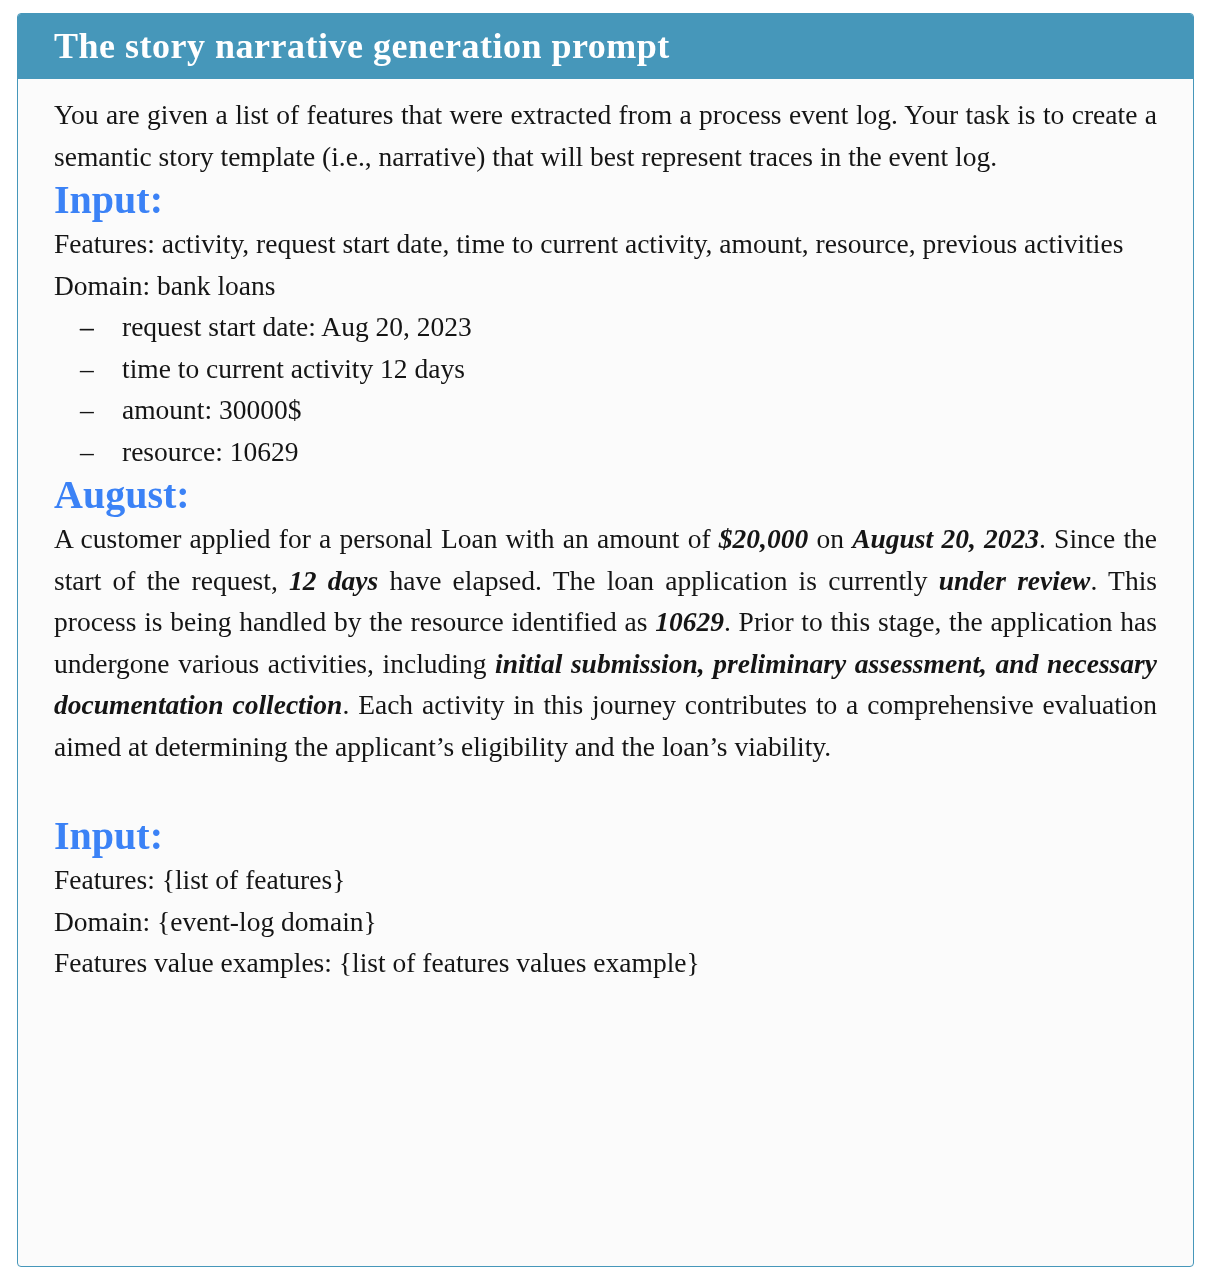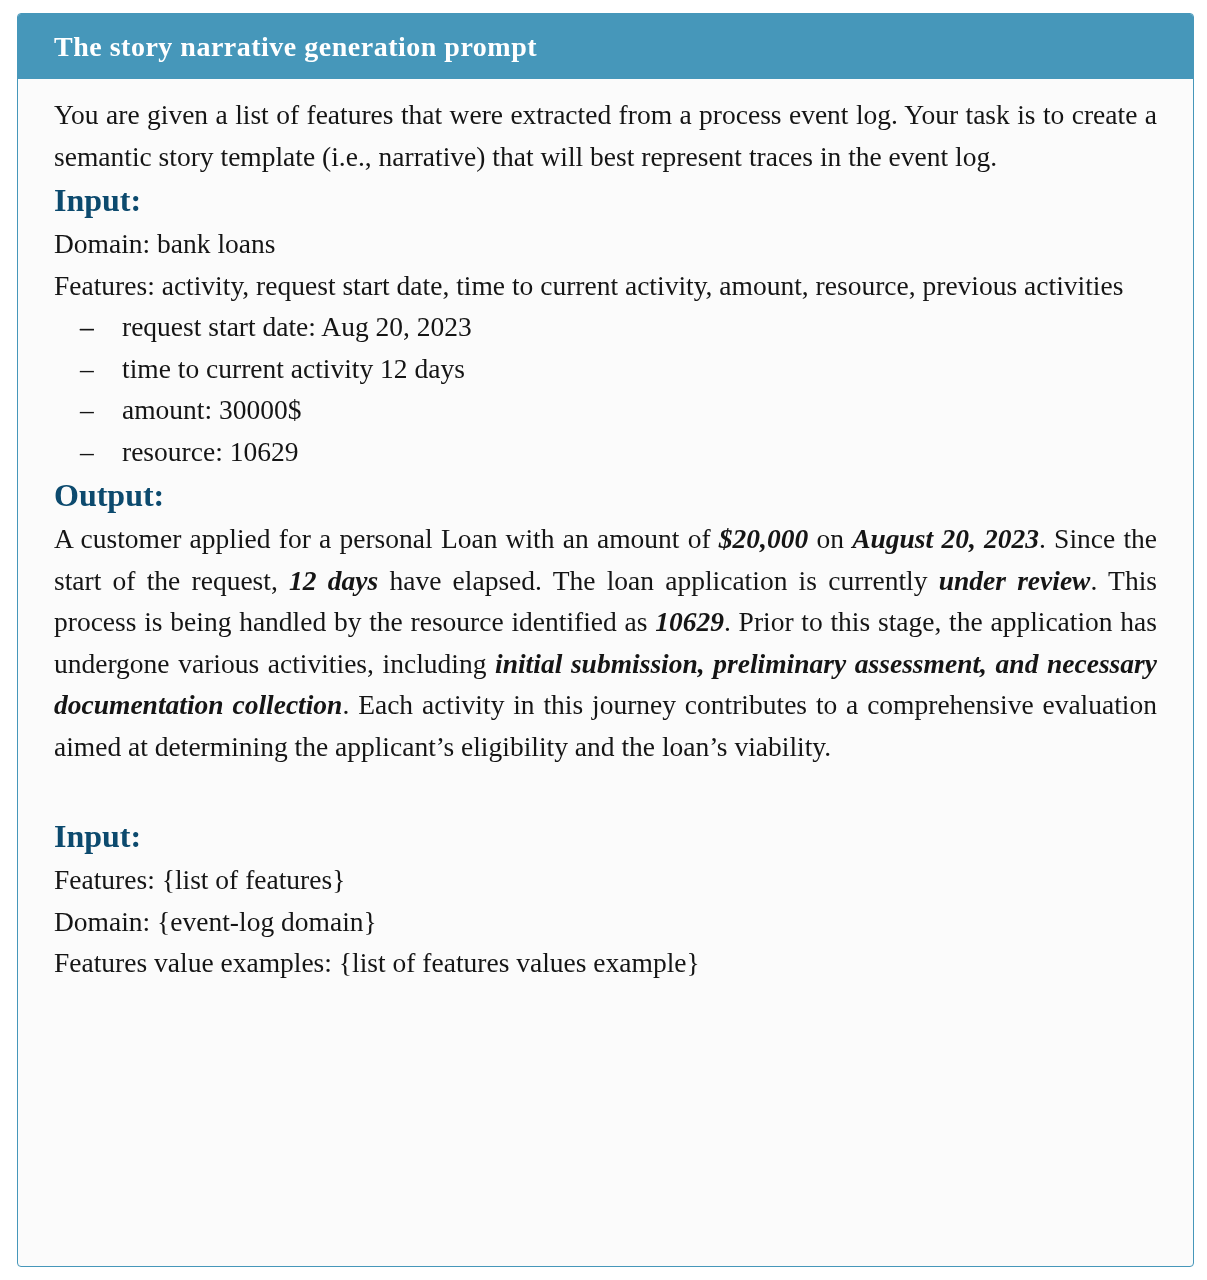--- a/index.html
+++ b/index.html
@@ -24,41 +24,41 @@
     height: 1254px;
     background: var(--box-bg);
     border: 1.5px solid var(--accent);
     border-radius: 4px;
     overflow: hidden;
   }
   .prompt-box__header {
     background: var(--accent);
     color: #ffffff;
     font-weight: bold;
-    font-size: 28px;
+    font-size: 36px;
     height: 65px;
     line-height: 65px;
     padding-left: 36px;
     letter-spacing: 0.5px;
   }
   .prompt-box__body {
     padding: 15px 36px 20px 36px;
     font-size: 27.5px;
     line-height: 41.5px;
   }
   p.para {
     text-align: justify;
     hyphens: auto;
     -webkit-hyphens: auto;
   }
   h2.sec-heading {
-    font-size: 32px;
+    font-size: 40px;
     line-height: 46px;
     font-weight: bold;
-    color: #0c4a6e;
+    color: #3b82f6;
   }
   h2.sec-heading.gap-above {
     margin-top: 46px;
   }
   ul.feature-list {
     list-style: none;
   }
   ul.feature-list li {
     padding-left: 68px;
     position: relative;
@@ -78,23 +78,23 @@
 
 <div class="prompt-box">
   <div class="prompt-box__header">The story narrative generation prompt</div>
 
   <div class="prompt-box__body">
 
     <p class="para">You are given a list of features that were extracted from a process event log. Your task is to create a semantic story template (i.e., narrative) that will best represent traces in the event log.</p>
 
     <h2 class="sec-heading">Input:</h2>
 
+    <p class="para">Features: activity, request start date, time to current activity, amount, resource, previous activities</p>
+
     <p class="para">Domain: bank loans</p>
-
-    <p class="para">Features: activity, request start date, time to current activity, amount, resource, previous activities</p>
 
 
     <ul class="feature-list">
       <li>
         <span class="dash">–</span>
       </li>
       <li>
         <span class="dash">–</span>
         <span>request start date: Aug 20, 2023</span>
       </li>
@@ -105,21 +105,21 @@
       <li>
         <span class="dash">–</span>
         <span>amount: 30000$</span>
       </li>
       <li>
         <span class="dash">–</span>
         <span>resource: 10629</span>
       </li>
     </ul>
 
-    <h2 class="sec-heading">Output:</h2>
+    <h2 class="sec-heading">August:</h2>
 
     <p class="para"><span>A customer applied for a personal Loan with an amount of </span><span class="bi">$20,000</span><span> on </span><span class="bi">August 20, 2023</span><span>. Since the start of the request, </span><span class="bi">12 days</span><span> have elapsed. The loan application is currently </span><span class="bi">under review</span><span>. This process is being handled by the resource identified as </span><span class="bi">10629</span><span>. Prior to this stage, the application has undergone various activities, including </span><span class="bi">initial submission, preliminary assessment, and necessary documentation collection</span><span>. Each activity in this journey contributes to a comprehensive evaluation aimed at determining the applicant’s eligibility and the loan’s viability.</span></p>
 
     <h2 class="sec-heading gap-above">Input:</h2>
 
     <p class="para">Features: {list of features}</p>
 
     <p class="para">Domain: {event-log domain}</p>
 
     <p class="para">Features value examples: {list of features values example}</p>

